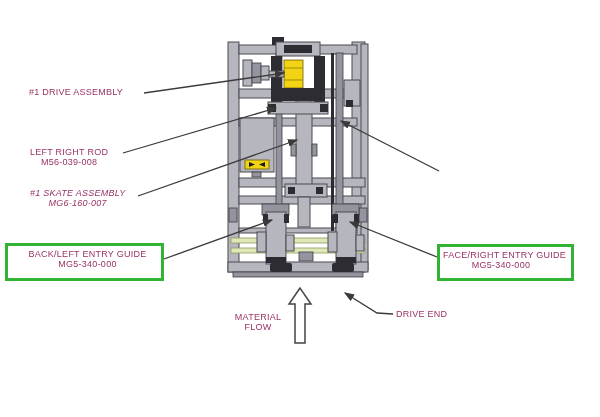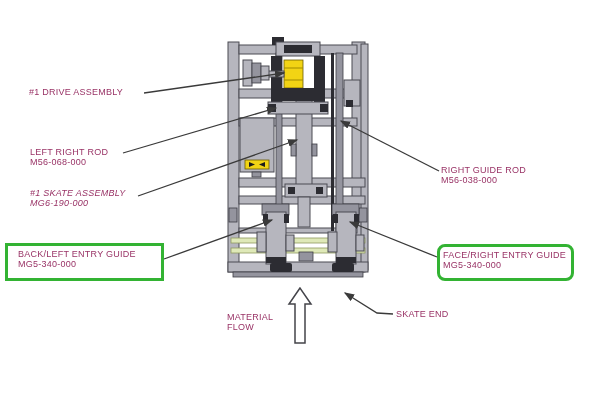--- a/index.html
+++ b/index.html
@@ -13,23 +13,23 @@
   .fg { fill:#b6b6be; stroke:#4a4a52; stroke-width:1; }
   .fm { fill:#94949e; stroke:#3c3c44; stroke-width:0.8; }
   .fd { fill:#2c2c32; stroke:none; }
   .yellow { fill:var(--machine-yellow,#f2d414); stroke:#6d5c00; stroke-width:0.8; }
   .rod { fill:var(--rod-green,#dfe9b8); stroke:#8f9a60; stroke-width:0.8; }
   .leader { stroke:var(--leader-line,#3a3a3a); stroke-width:1.3; fill:none; marker-end:url(#ah); }
   .flowarrow { fill:#ffffff; stroke:#44444a; stroke-width:1.5; }
 
   .callout {
     position:absolute; color:var(--label-text,#993366);
-    font-size:9px; line-height:10px; letter-spacing:0.25px; white-space:nowrap;
+    font-size:9px; line-height:10px; letter-spacing:0.25px; white-space:nowrap;text-align:center;
   }
-  .callout.center { text-align:left; }
+  .callout.center { text-align:center; }
   .hlbox {
     position:absolute; box-sizing:border-box;
     border:3px solid var(--highlight-green,#33b333);
     background:#ffffff;
   }
   .hlbox .callout { position:static; }
 </style>
 </head>
 <body>
 
@@ -154,49 +154,45 @@
 
     <polygon class="flowarrow" points="300,288 289,304 295,304 295,343 305,343 305,304 311,304"></polygon>
   </svg>
 
   <div class="callout" style="left:29px; top:87px;">
     <div>#1 DRIVE ASSEMBLY</div>
   </div>
 
   <div class="callout" style="left:30px; top:147px;">
     <div>LEFT RIGHT ROD</div>
-    <div>M56-068-000</div>
+    <div>M56-039-008</div>
   </div>
 
   <div class="callout" style="left:30px; top:188px;font-style:italic;">
     <div>#1 SKATE ASSEMBLY</div>
-    <div>MG6-190-000</div>
+    <div>MG6-160-007</div>
   </div>
 
   <div class="hlbox" style="left:5px; top:243px; width:159px; height:38px; padding:3px 4px 3px 10px;">
     <div class="callout">
       <div>BACK/LEFT ENTRY GUIDE</div>
       <div>MG5-340-000</div>
     </div>
   </div>
 
-  <div class="callout" style="left:441px; top:165px;">
-    <div>RIGHT GUIDE ROD</div>
-    <div>M56-038-000</div>
-  </div>
 
-  <div class="hlbox" style="left:437px; top:244px; width:137px; height:37px; padding:3px 12px 3px 3px;border-radius:8px;">
+  <div class="hlbox" style="left:437px; top:244px; width:137px; height:37px; padding:3px 12px 3px 3px;">
     <div class="callout">
       <div>FACE/RIGHT ENTRY GUIDE</div>
       <div>MG5-340-000</div>
     </div>
   </div>
 
   <div class="callout center" style="left:227px; top:312px; width:62px;">
     <div>MATERIAL</div>
     <div>FLOW</div>
   </div>
 
   <div class="callout" style="left:396px; top:309px;">
-    <div>SKATE END</div>
+    <div>DRIVE END</div>
   </div>
 
 </div>
 
 </body></html>

